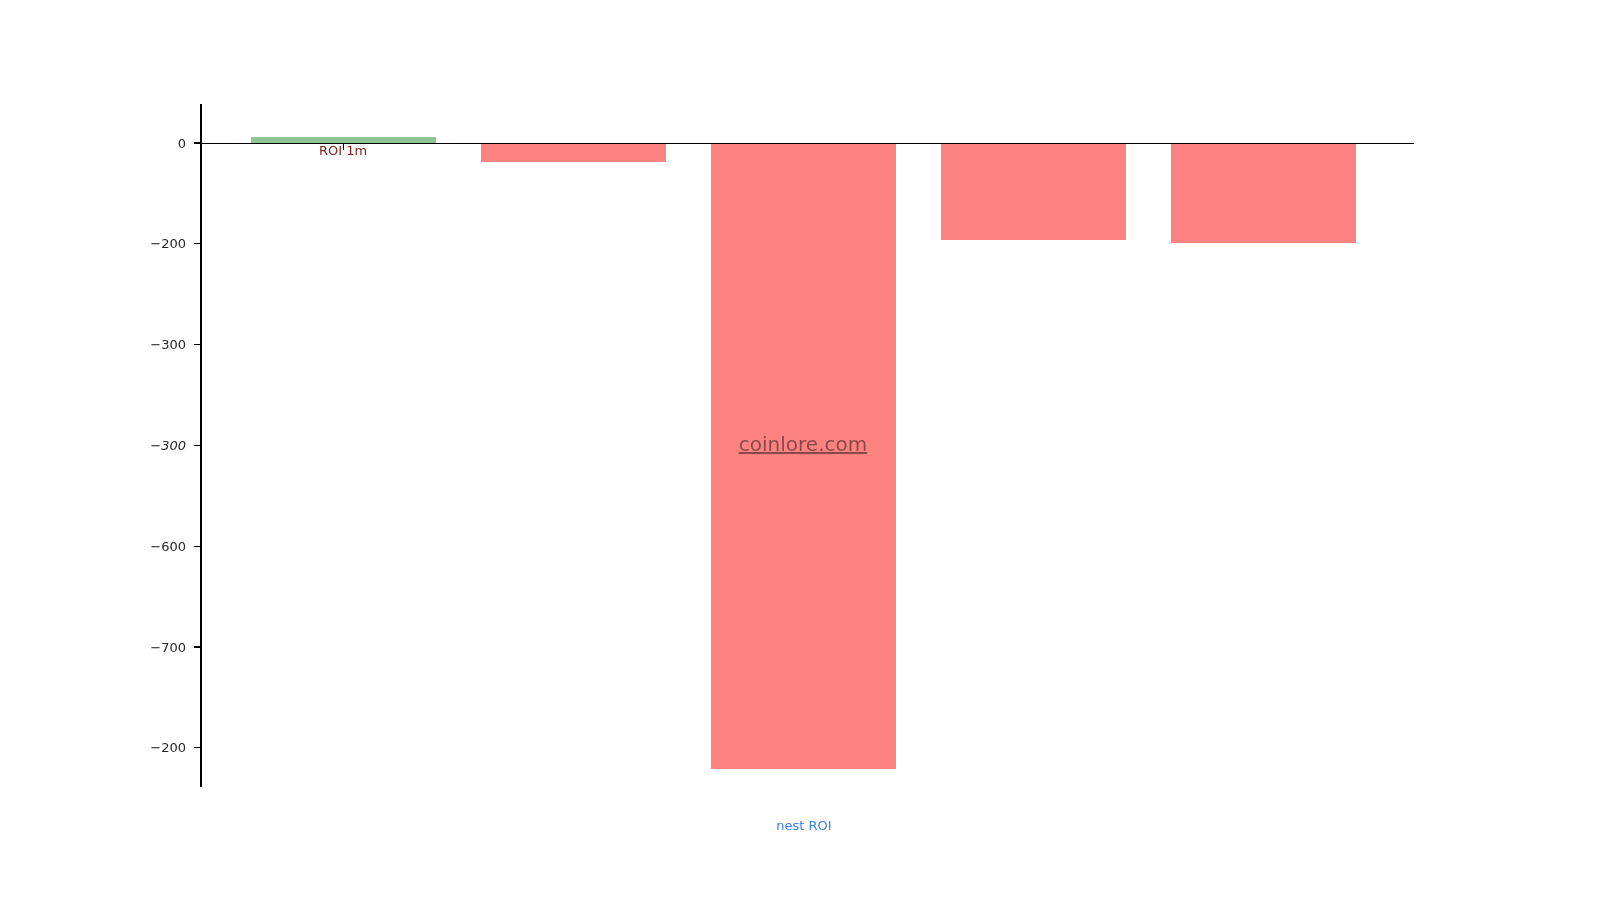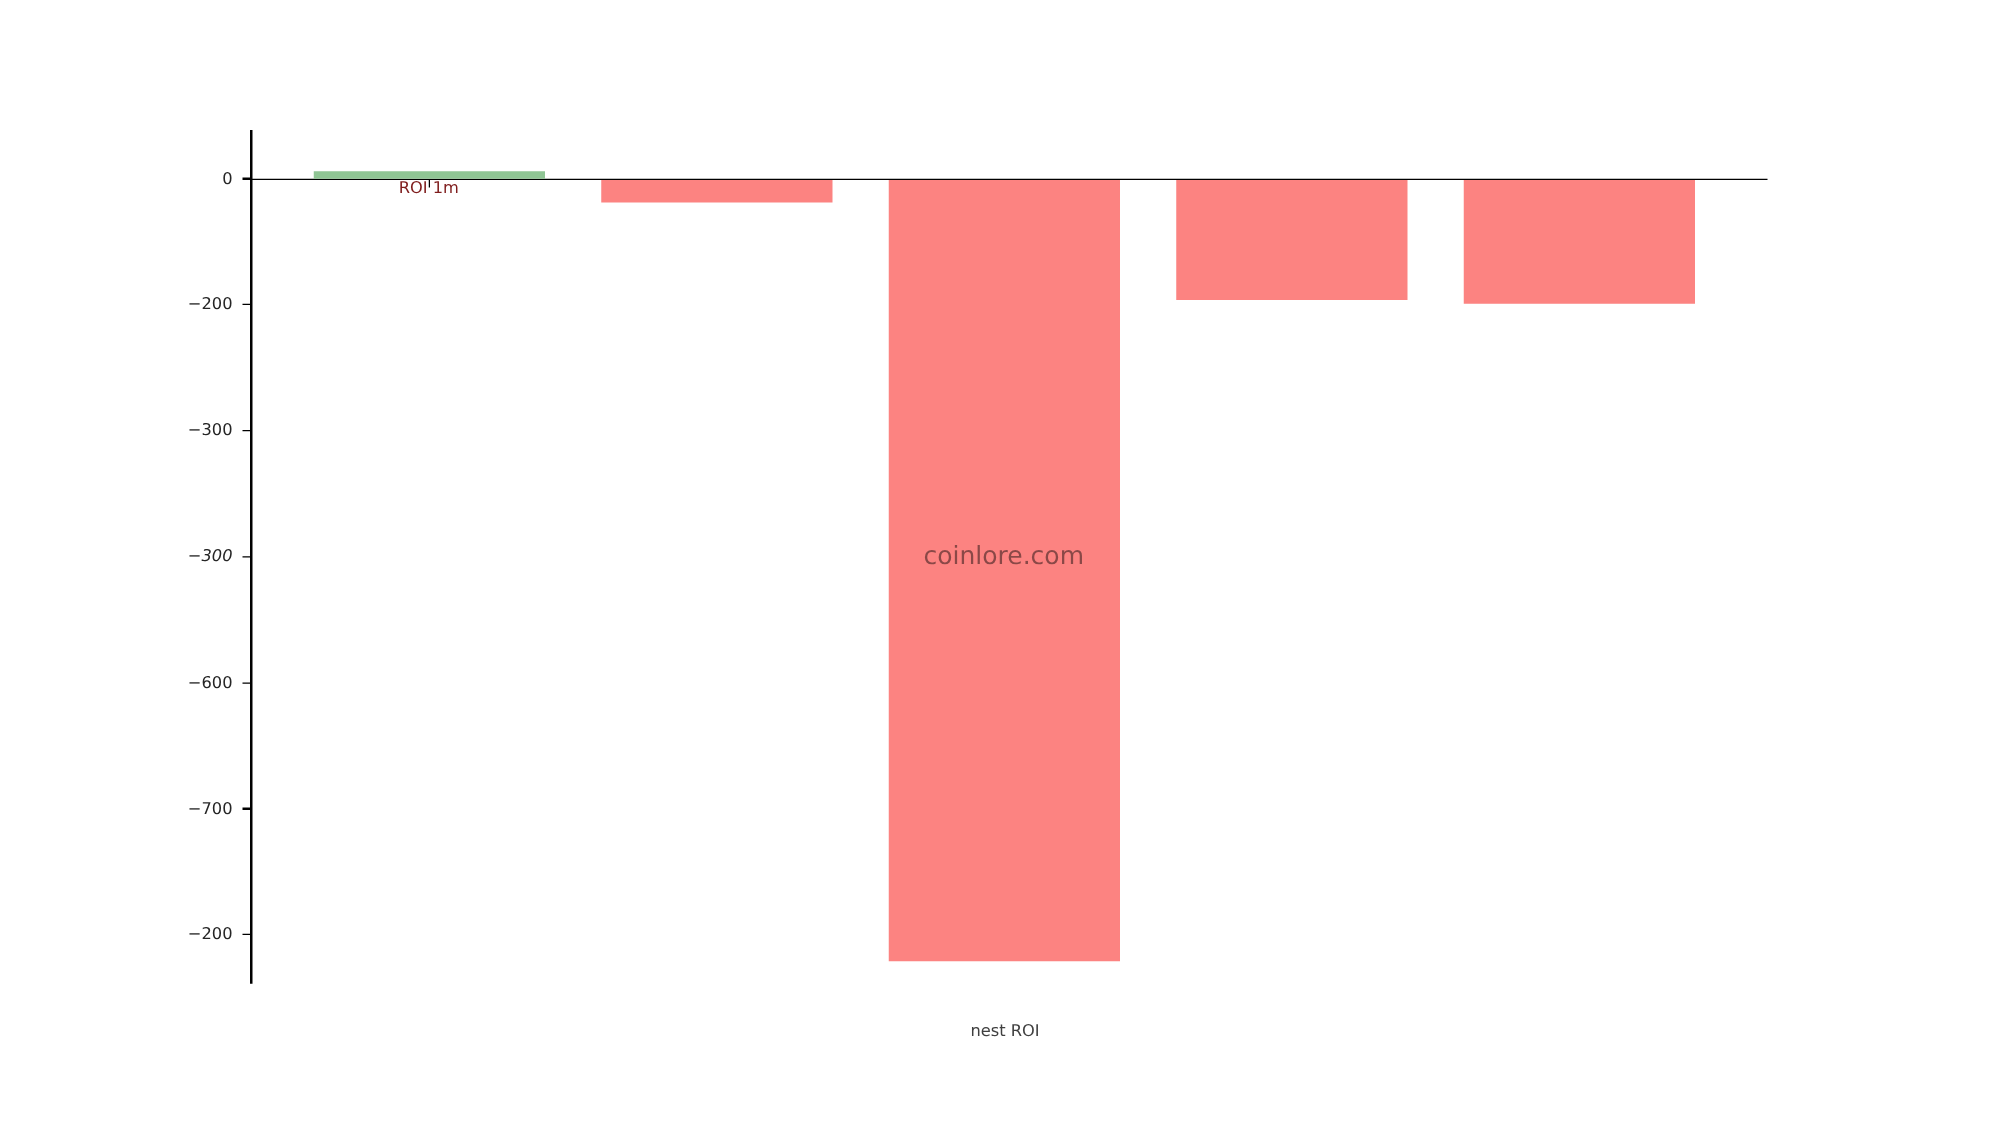--- a/index.html
+++ b/index.html
@@ -54,21 +54,21 @@
   }
   #watermark {
     left: 803px; top: 444px;
     transform: translate(-50%, -50%);
     font-size: 20px;
     white-space: nowrap;
   }
   #xlabel {
     left: 804px; top: 825px;
     transform: translate(-50%, -50%);
-    color: #404040;
+    color: #3b82f6;
     font-size: 13px;
     white-space: nowrap;
   }
 </style>
 </head>
 <body>
 
 <div id="canvas">
   <div class="abs" id="y-spine"></div>
   <div class="abs" id="zero-line"></div>
@@ -93,16 +93,16 @@
       <div class="bar" style="left: 250.5px; width: 185px; height: 6.048px; top: 136.952px; background: rgb(143, 197, 148);"></div>
       <div class="bar" style="left: 480.5px; width: 185px; height: 18.144px; top: 144px; background: rgb(252, 131, 129);"></div>
       <div class="bar" style="left: 710.5px; width: 185px; height: 624.96px; top: 144px; background: rgb(252, 131, 129);"></div>
       <div class="bar" style="left: 940.5px; width: 185px; height: 95.76px; top: 144px; background: rgb(252, 131, 129);"></div>
       <div class="bar" style="left: 1170.5px; width: 185px; height: 98.784px; top: 144px; background: rgb(252, 131, 129);"></div>
     </div>
 
   <div class="abs" id="cat-tick"></div>
   <div class="abs" id="cat-label" style="left: 343px;">ROI 1m</div>
 
-  <div class="abs" id="watermark" style="color: rgba(0, 0, 0, 0.45);">coinlore.com</div>
+  <div class="abs" id="watermark" style="color: rgba(0, 0, 0, 0.45); text-decoration: underline;">coinlore.com</div>
 
   <div class="abs" id="xlabel">nest ROI</div>
 </div>
 
 </body></html>

